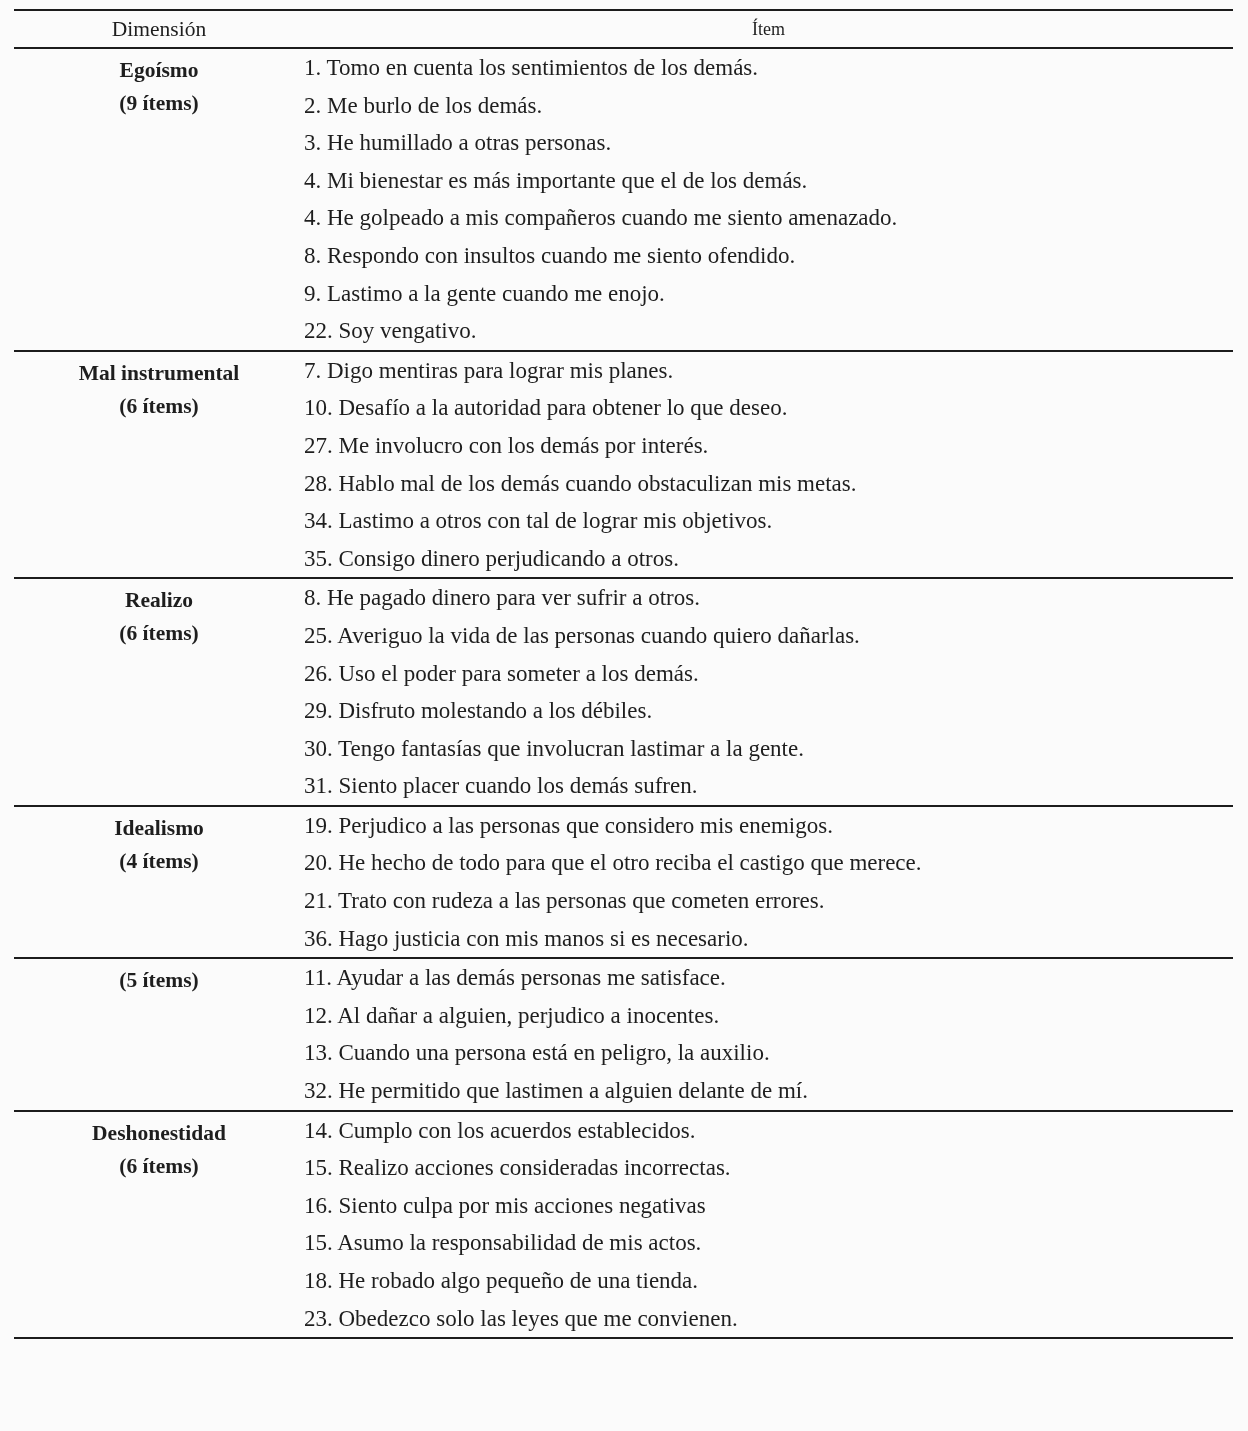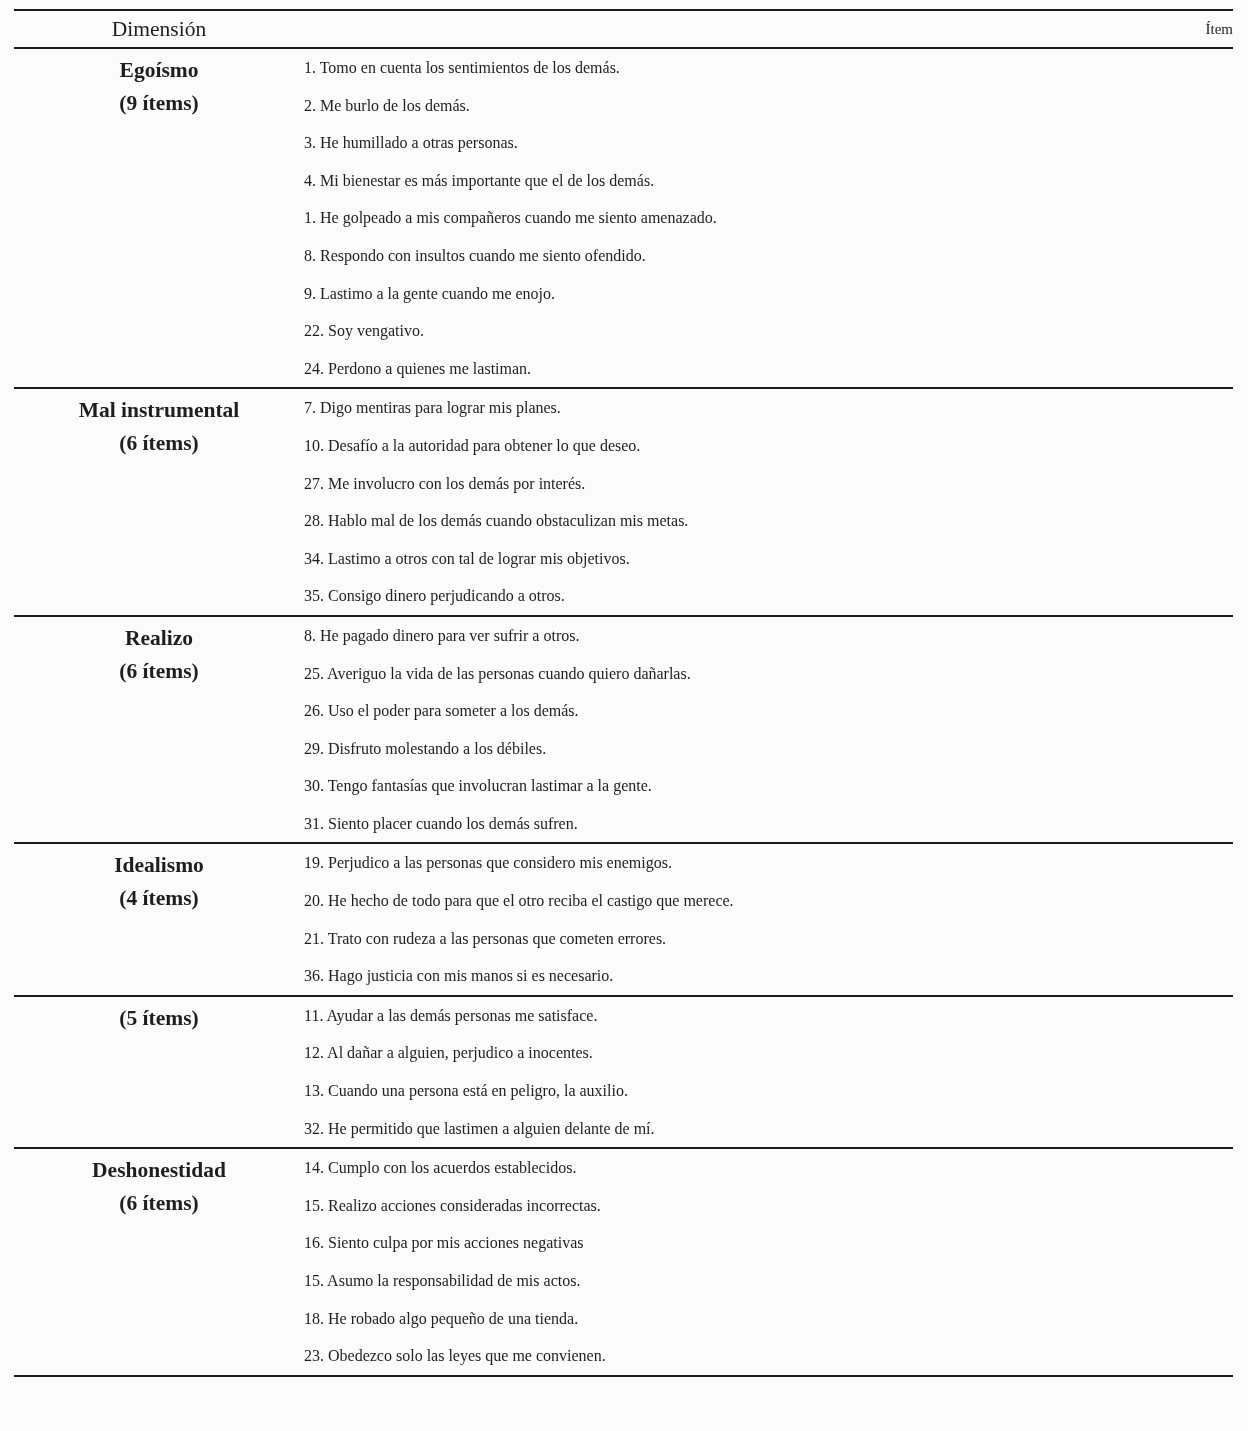--- a/index.html
+++ b/index.html
@@ -28,40 +28,40 @@
     border-top: 2px solid var(--rule, #1c1c1c);
     border-bottom: 2px solid var(--rule, #1c1c1c);
   }
   .col-dim {
     width: 290px;
     text-align: center;
     font-size: 21.5px;
   }
   .col-item {
     flex: 1;
-    text-align: right;
-    font-size: 15px;
+    text-align: center;
+    font-size: 18px;
   }
   .section {
     display: flex;
     border-bottom: 2px solid var(--rule, #1c1c1c);
   }
   .dim-cell {
     width: 290px;
     text-align: center;
     padding-top: 5px;
     font-size: 21.5px;
     line-height: 33px;
     font-weight: bold;
   }
   .items-cell {
     flex: 1;
   }
   .item-line {
-    font-size: 16px;
+    font-size: 23px;
     line-height: 37.6px;
     white-space: nowrap;
   }
 </style>
 </head>
 <body>
 
 <div class="table-wrap">
   <div class="header-row">
     <div class="col-dim">Dimensión</div>
@@ -71,25 +71,24 @@
   <div class="section">
     <div class="dim-cell">
       <div class="dim-name">Egoísmo</div>
       <div class="dim-count">(9 ítems)</div>
     </div>
     <div class="items-cell">
           <div class="item-line">1. Tomo en cuenta los sentimientos de los demás.</div>
           <div class="item-line">2. Me burlo de los demás.</div>
           <div class="item-line">3. He humillado a otras personas.</div>
           <div class="item-line">4. Mi bienestar es más importante que el de los demás.</div>
-          <div class="item-line">1. He golpeado a mis compañeros cuando me siento amenazado.</div>
+          <div class="item-line">4. He golpeado a mis compañeros cuando me siento amenazado.</div>
           <div class="item-line">8. Respondo con insultos cuando me siento ofendido.</div>
           <div class="item-line">9. Lastimo a la gente cuando me enojo.</div>
           <div class="item-line">22. Soy vengativo.</div>
-          <div class="item-line">24. Perdono a quienes me lastiman.</div>
         </div>
   </div>
 
   <div class="section">
     <div class="dim-cell">
       <div class="dim-name">Mal instrumental</div>
       <div class="dim-count">(6 ítems)</div>
     </div>
     <div class="items-cell">
           <div class="item-line">7. Digo mentiras para lograr mis planes.</div>

